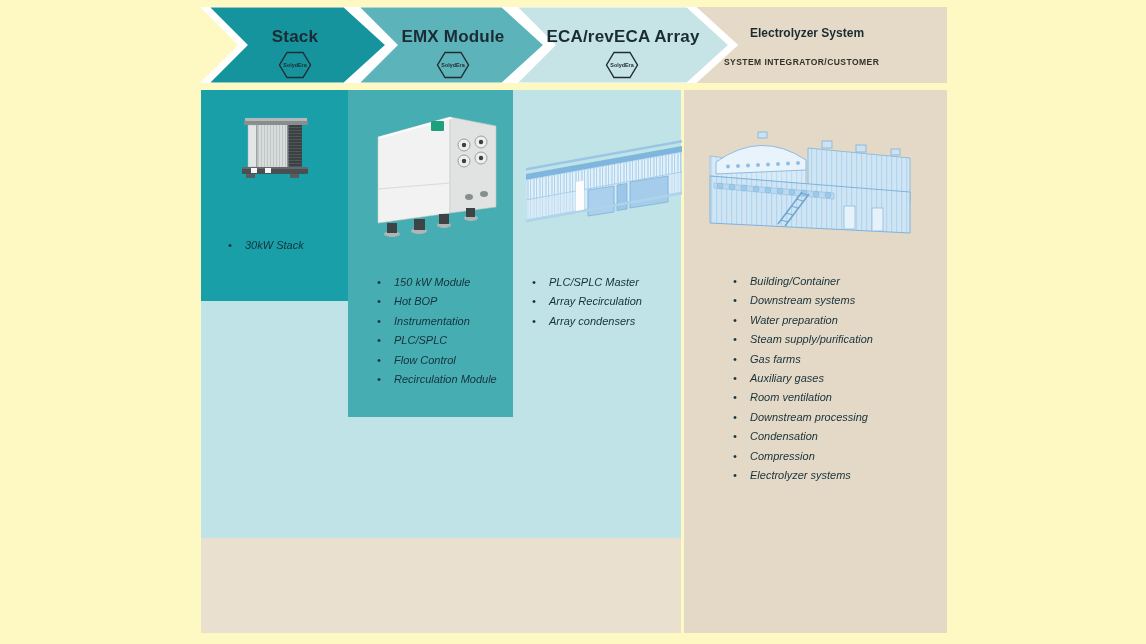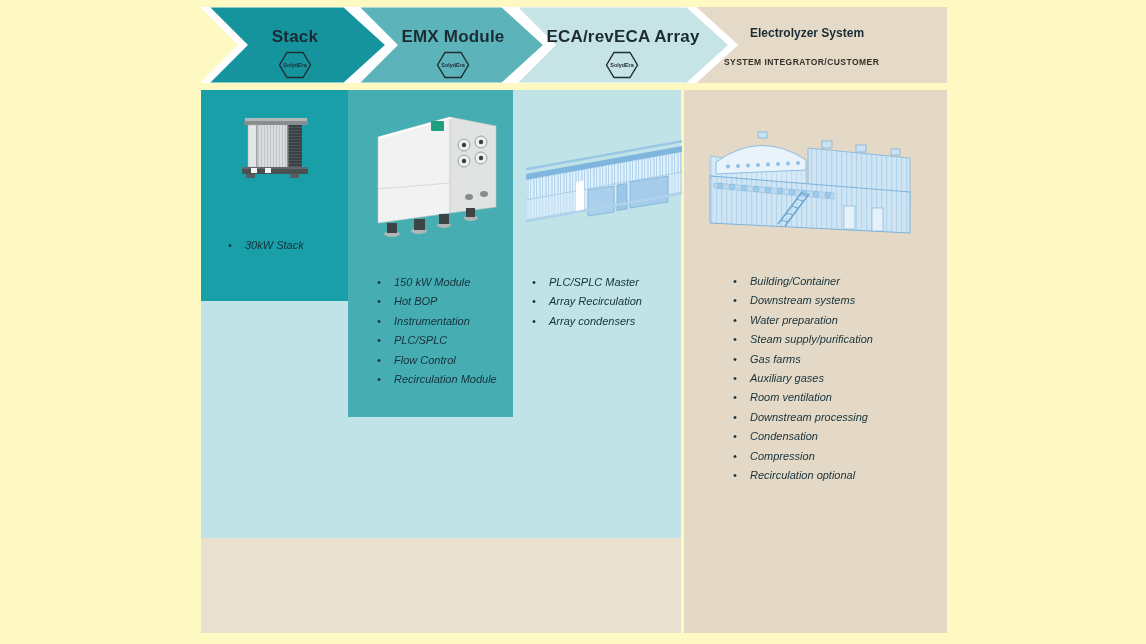--- a/index.html
+++ b/index.html
@@ -217,16 +217,16 @@
     <li>Building/Container</li>
     <li>Downstream systems</li>
     <li>Water preparation</li>
     <li>Steam supply/purification</li>
     <li>Gas farms</li>
     <li>Auxiliary gases</li>
     <li>Room ventilation</li>
     <li>Downstream processing</li>
     <li>Condensation</li>
     <li>Compression</li>
-    <li>Recirculation optional</li>
+    <li>Electrolyzer systems</li>
   </ul>
 
 </div>
 
 </body></html>

